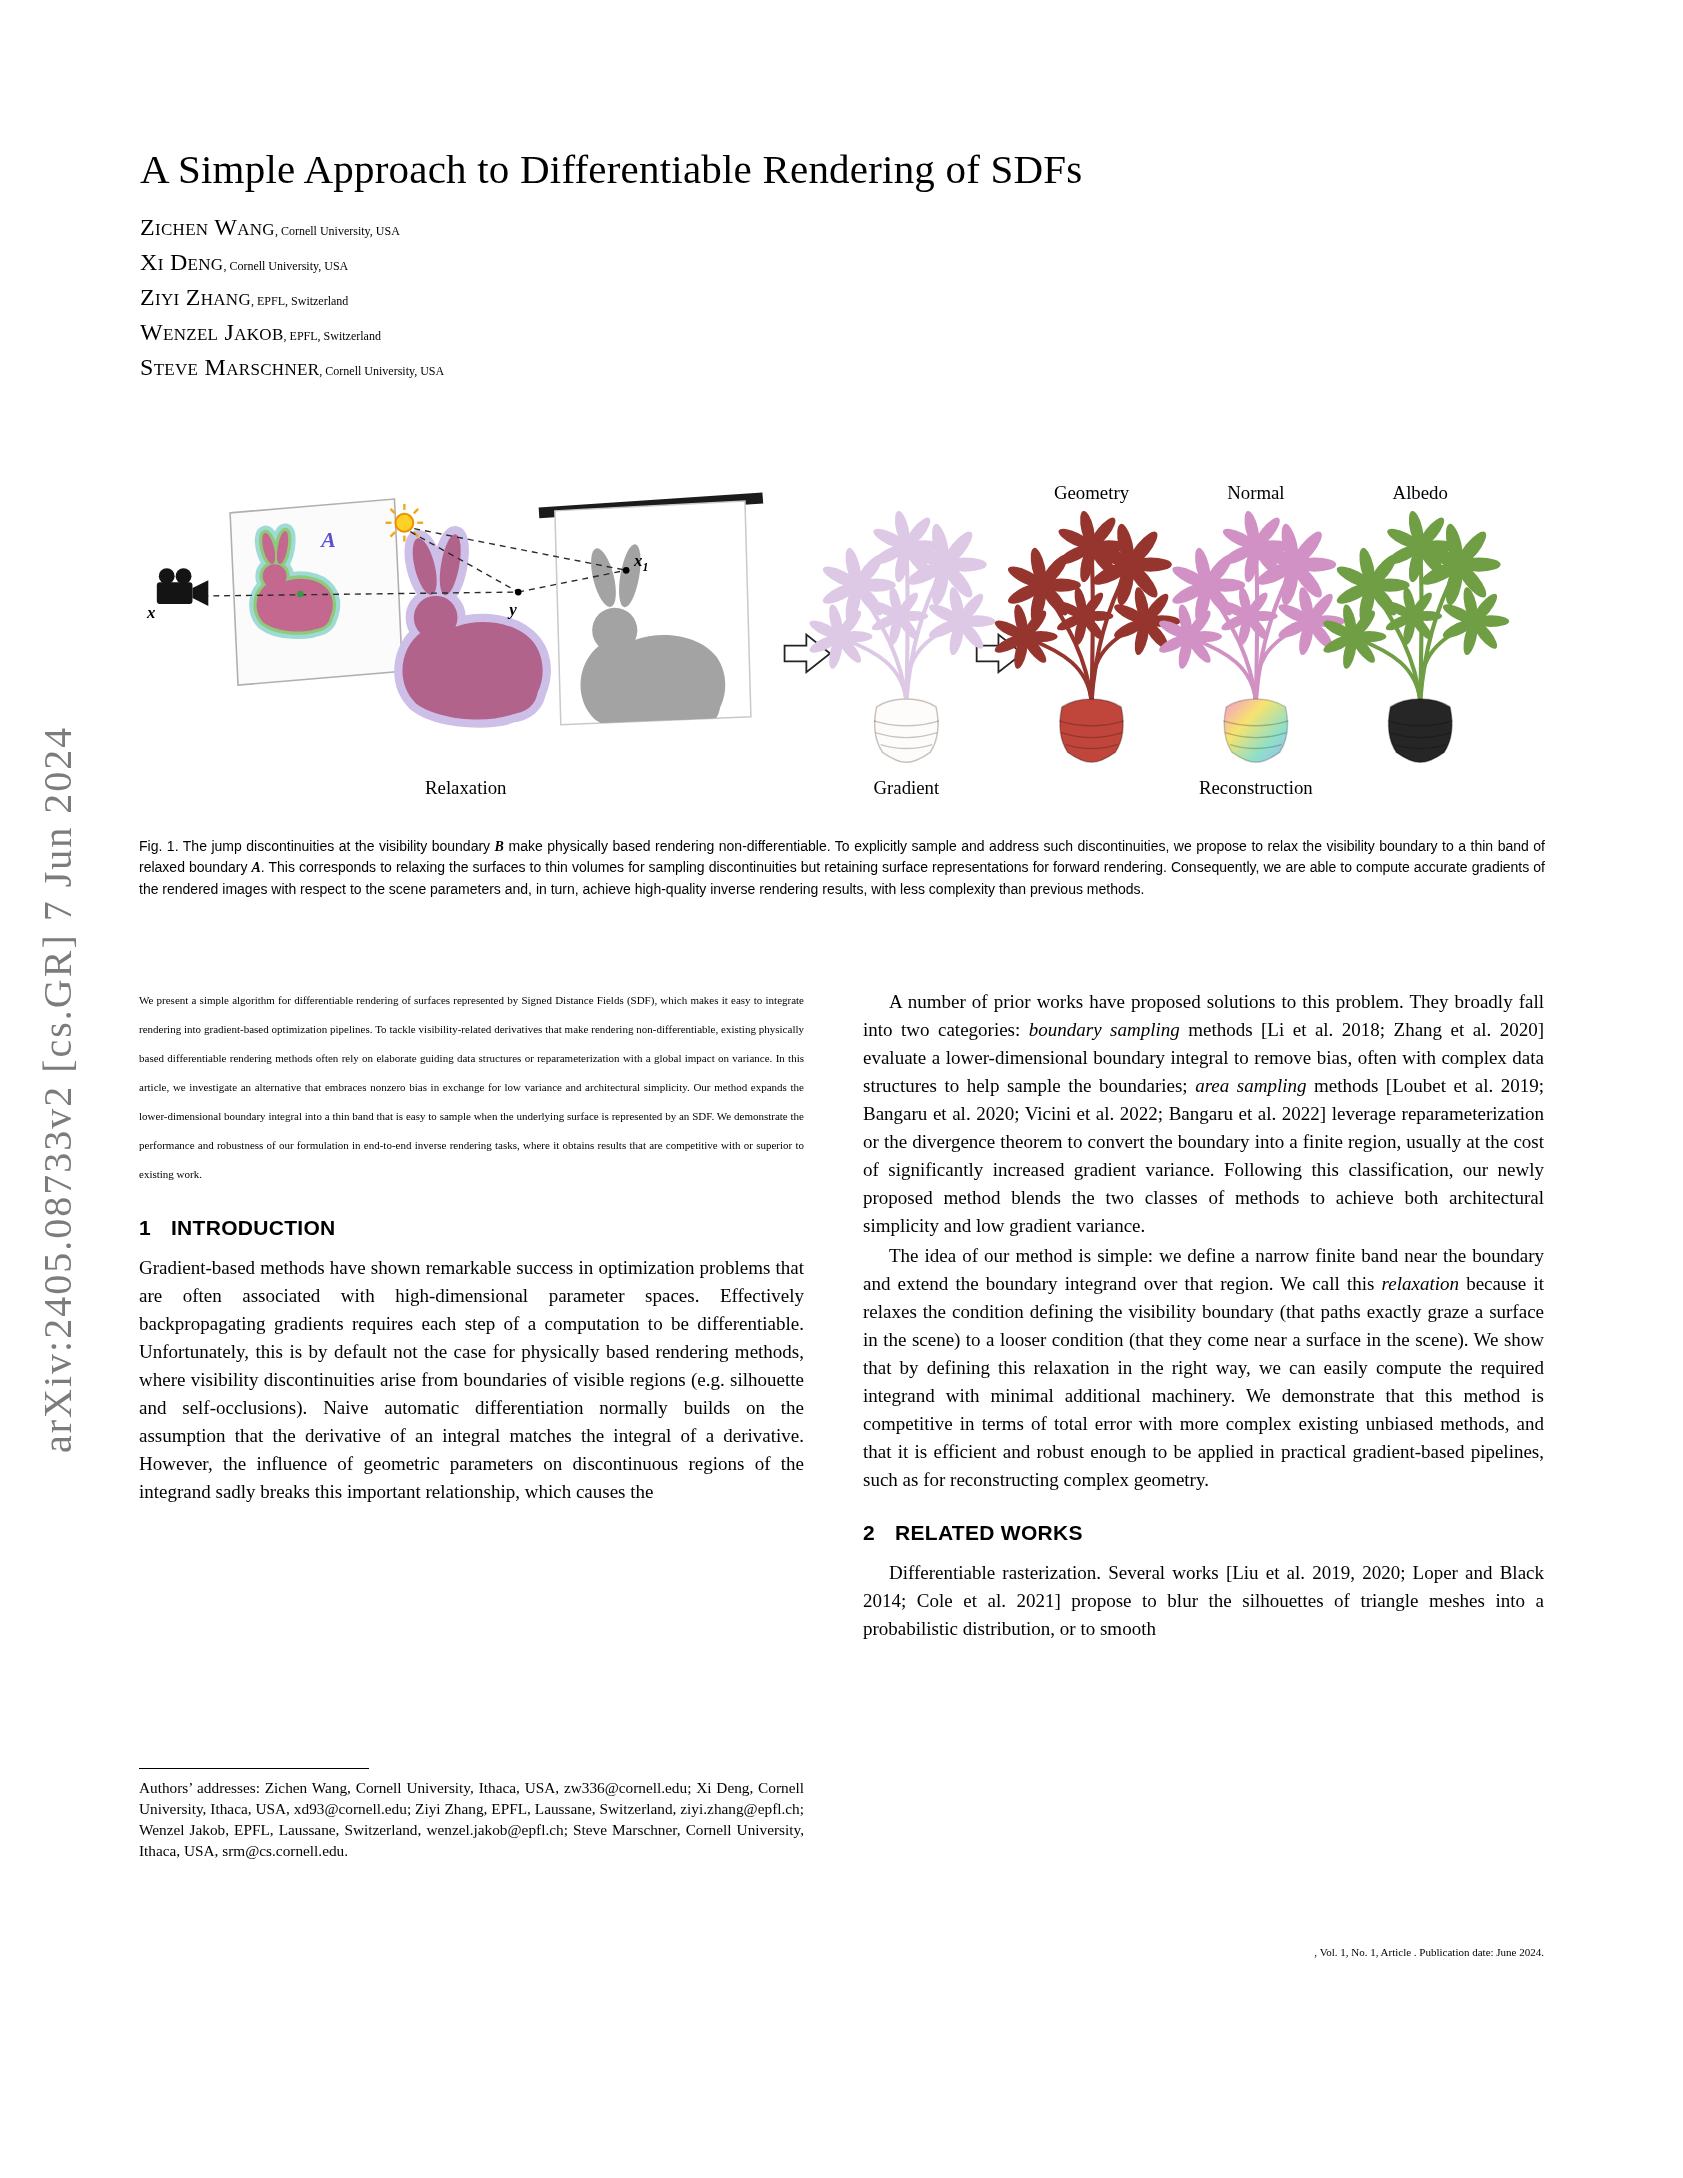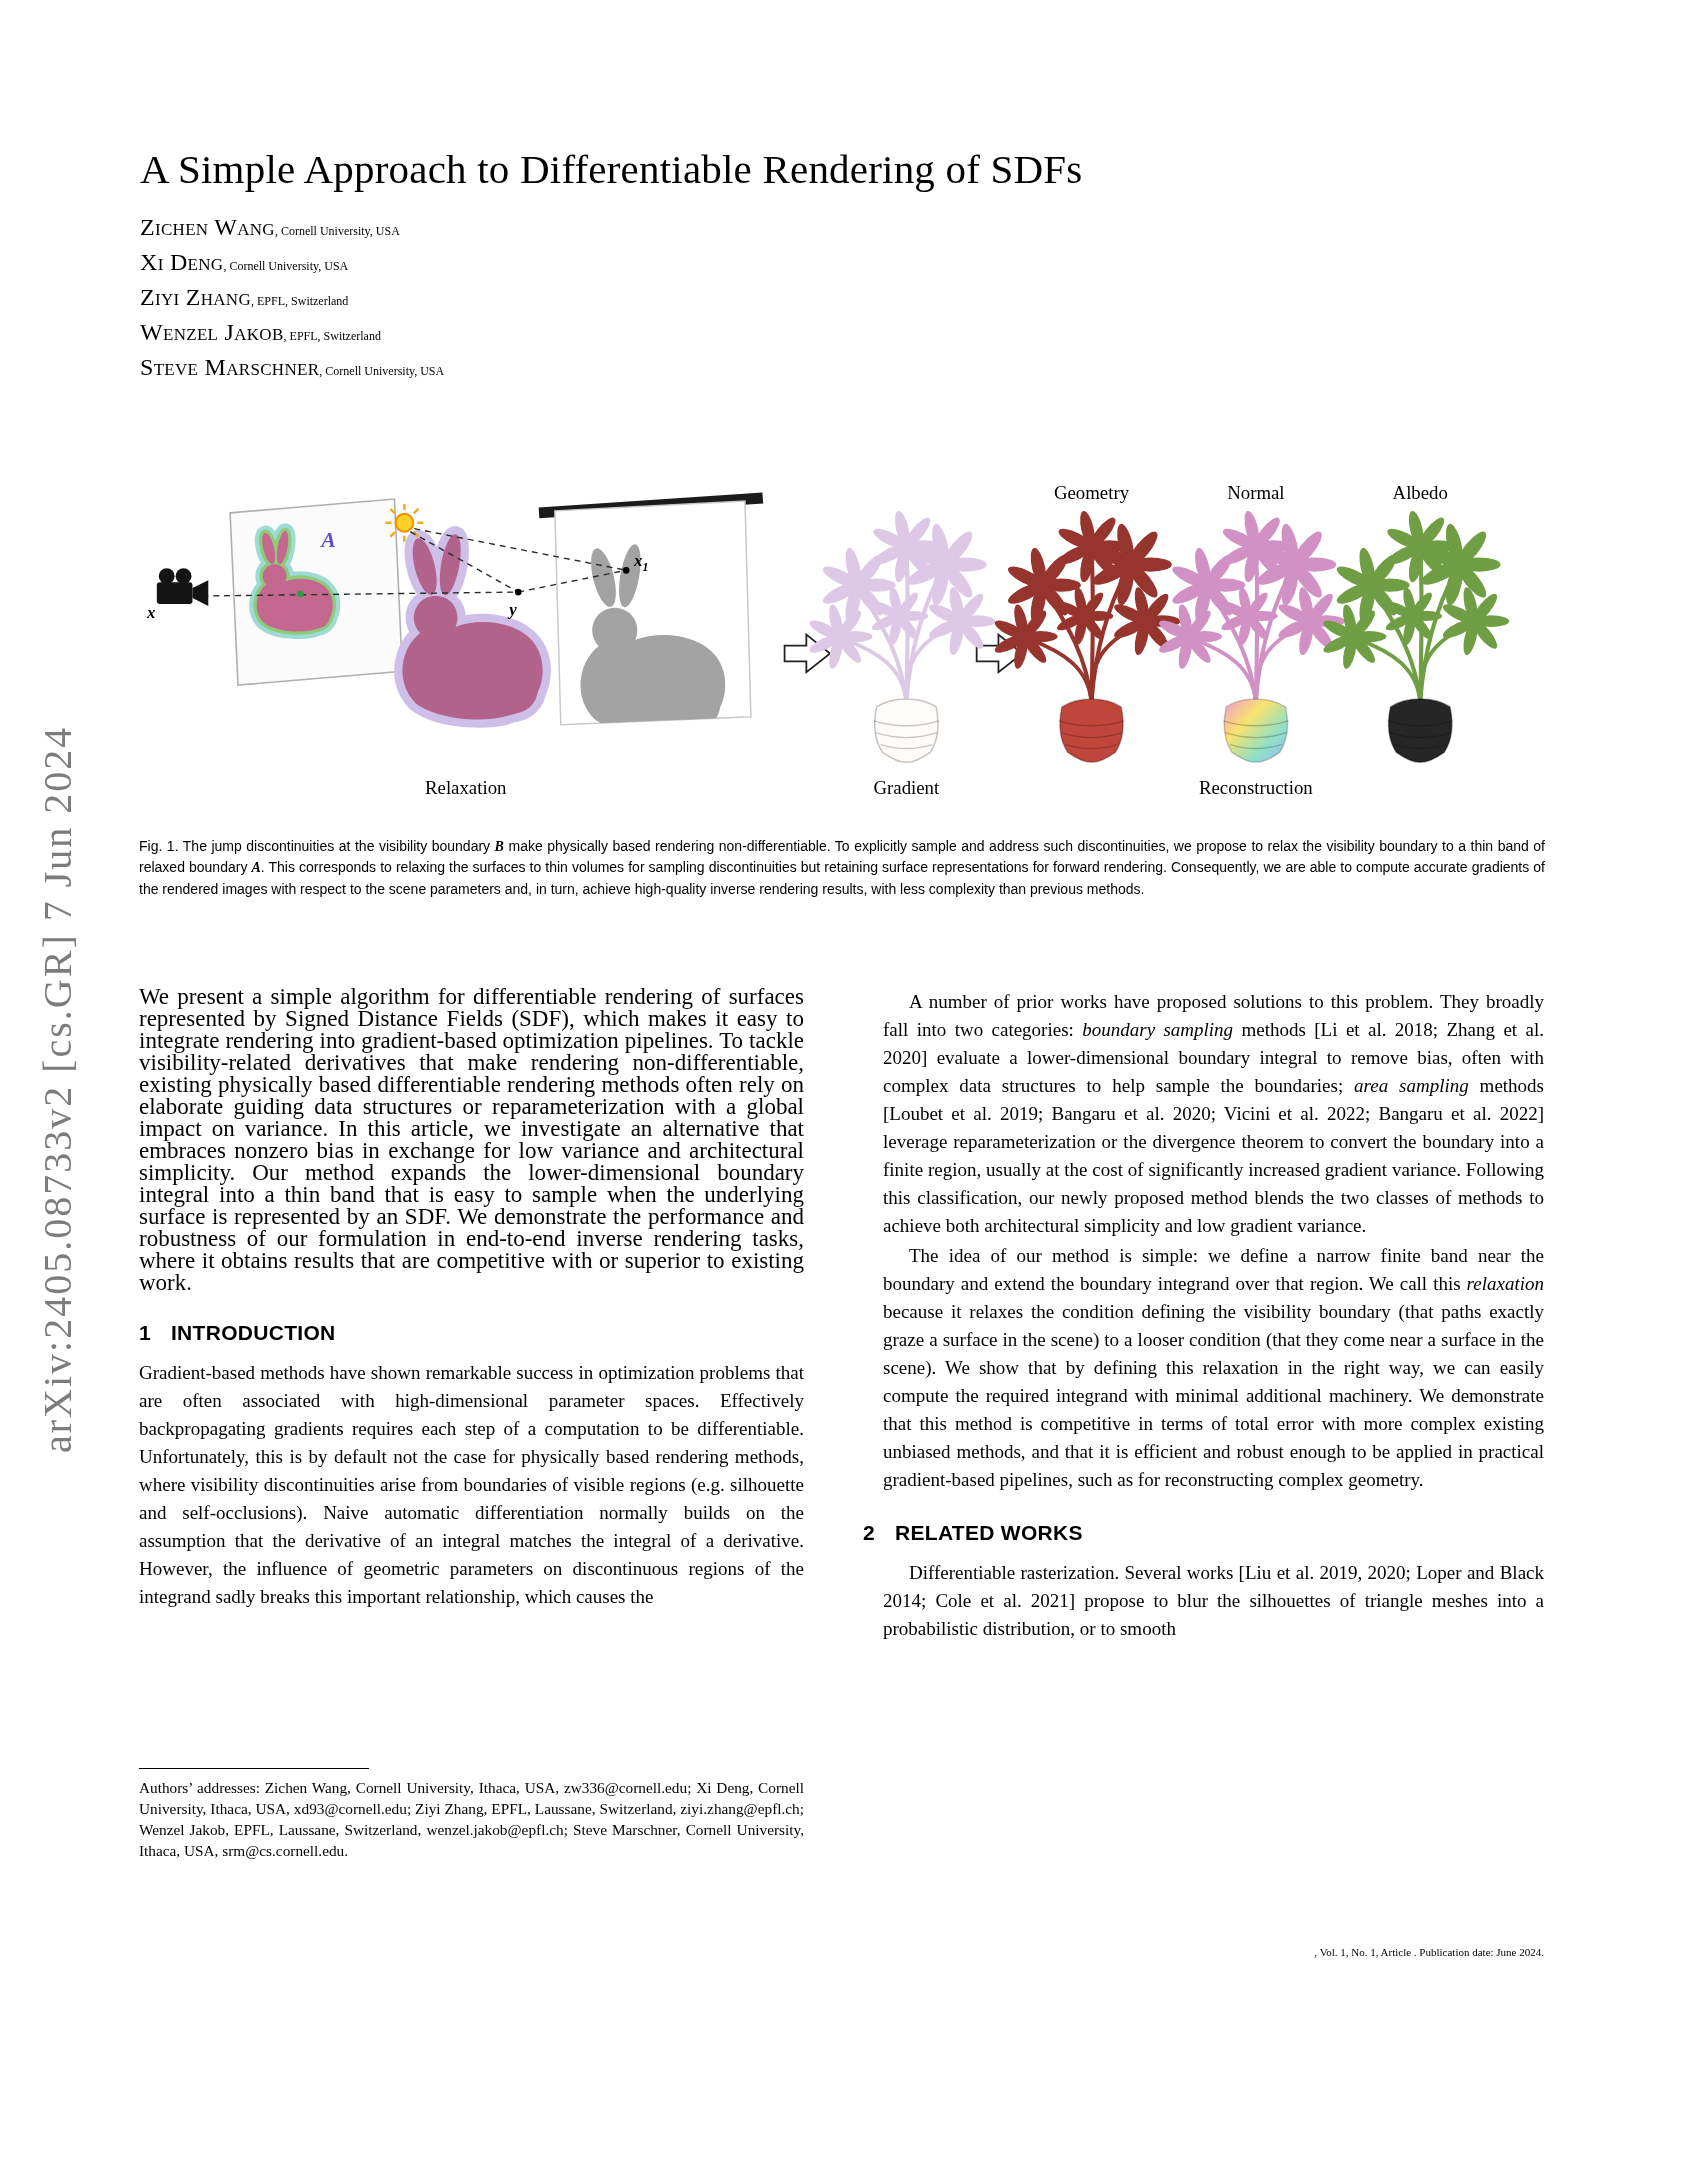--- a/index.html
+++ b/index.html
@@ -79,30 +79,30 @@
     top: 986px;
     width: 665px;
   }
   .col-right {
     position: absolute;
     left: 863px;
     top: 986px;
     width: 681px;
   }
   .abstract-text {
-    font-size: 23px;
-    line-height: 22px;
+    font-size: 11px;
+    line-height: 29px;
     text-align: justify;
   }
   .body-par {
     font-size: 19px;
     line-height: 28px;
     text-align: justify;
   }
-  .indent { text-indent: 26px; margin-left: 20px; }
+  .indent { text-indent: 26px; }
   .par-gap { margin-top: 2px; }
   .section-heading {
     font-family: "Liberation Sans", sans-serif;
     font-weight: bold;
     font-size: 21px;
     letter-spacing: 0.3px;
     margin-top: 27px;
     margin-bottom: 14px;
   }
   .section-heading .sec-num { margin-right: 20px; }

